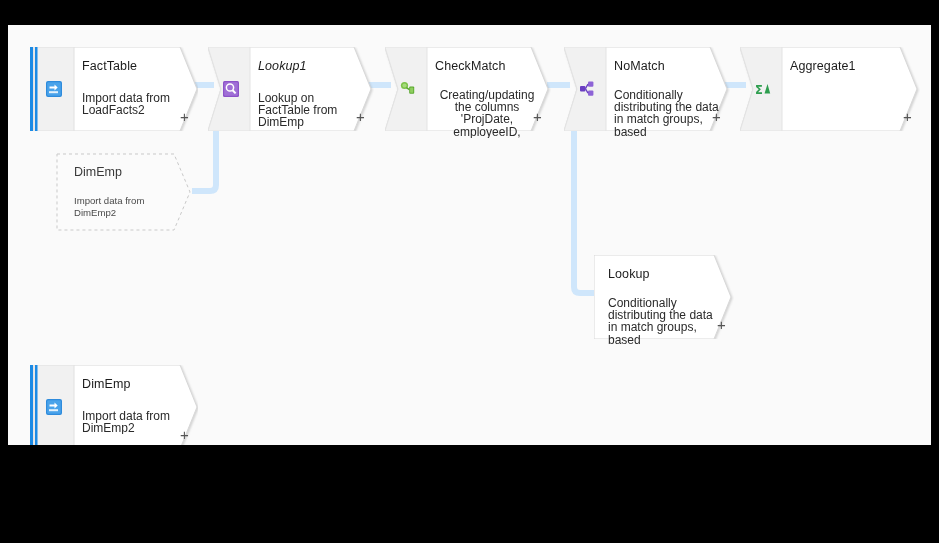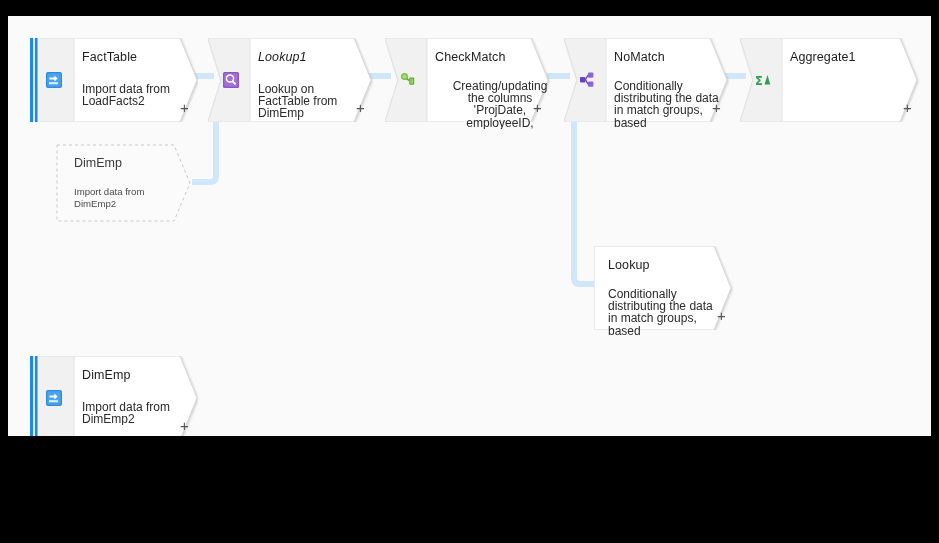--- a/index.html
+++ b/index.html
@@ -5,21 +5,21 @@
 <style>
   html,body{margin:0;padding:0;}
   body{
     width:939px;height:543px;
     background:#000000;
     font-family:"Liberation Sans", sans-serif;
     overflow:hidden;
   }
   #frame{
     position:absolute;
-    left:8px;top:16px;
+    left:8px;top:25px;
     width:923px;height:420px;
     background:#fafafa;
     overflow:hidden;
   }
   #canvas{
     position:absolute;
     left:0;top:0;
     width:923px;height:527px;
     background:#fafafa;
   }
@@ -174,21 +174,21 @@
     <div class="icon-chip" style="left:14px;top:33px;">
       <svg width="18" height="18" viewBox="0 0 18 18">
         <circle cx="5.5" cy="5.5" r="3.6" fill="#7cc24a"></circle>
         <circle cx="5.5" cy="5.5" r="2.1" fill="#a6db7c"></circle>
         <rect x="10.2" y="6.6" width="5" height="7.2" rx="1" fill="#5aa82f"></rect>
         <rect x="11.1" y="7.6" width="3.2" height="5.2" rx=".6" fill="#8ece5f"></rect>
         <line x1="7.4" y1="7.6" x2="10.4" y2="9.6" stroke="#5aa82f" stroke-width="1.4"></line>
       </svg>
     </div>
     <div class="node-title" style="left:50px;top:12px;">CheckMatch</div>
-    <div class="node-desc" style="left:50px;top:42px;width:104px;margin-left:13px;">Creating/updating the columns 'ProjDate, employeeID,</div>
+    <div class="node-desc" style="left:50px;top:42px;width:104px;">Creating/updating the columns 'ProjDate, employeeID,</div>
     <div class="plus" style="left:148px;top:62px;">+</div>
   </div>
 
   <div class="node" style="left:556px;top:22px;width:166px;height:84px;">
     <svg class="node-svg" width="166" height="84">
       <defs>
         <filter id="sh4" x="-20%" y="-20%" width="150%" height="160%">
           <feDropShadow dx="1" dy="1" stdDeviation="1.2" flood-color="#9a9a9a" flood-opacity="0.45"></feDropShadow>
         </filter>
       </defs>

